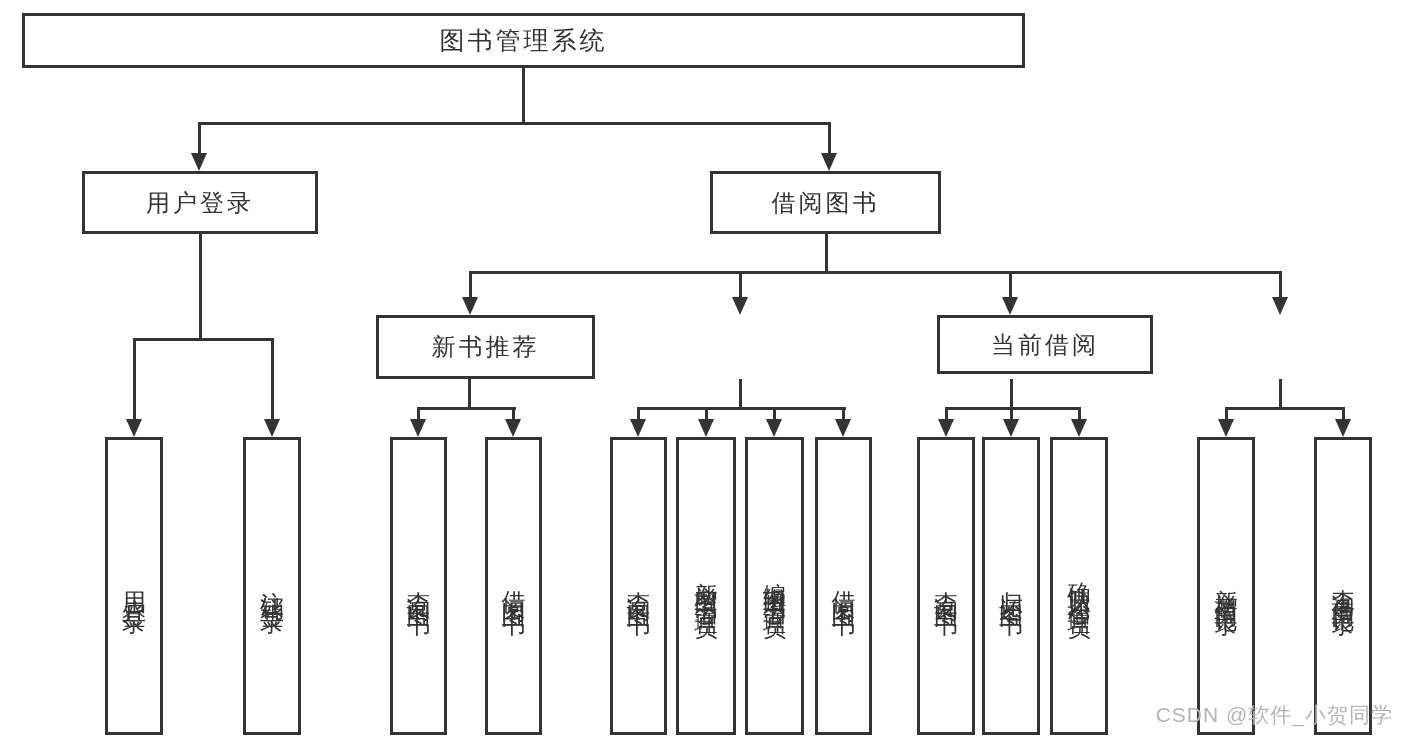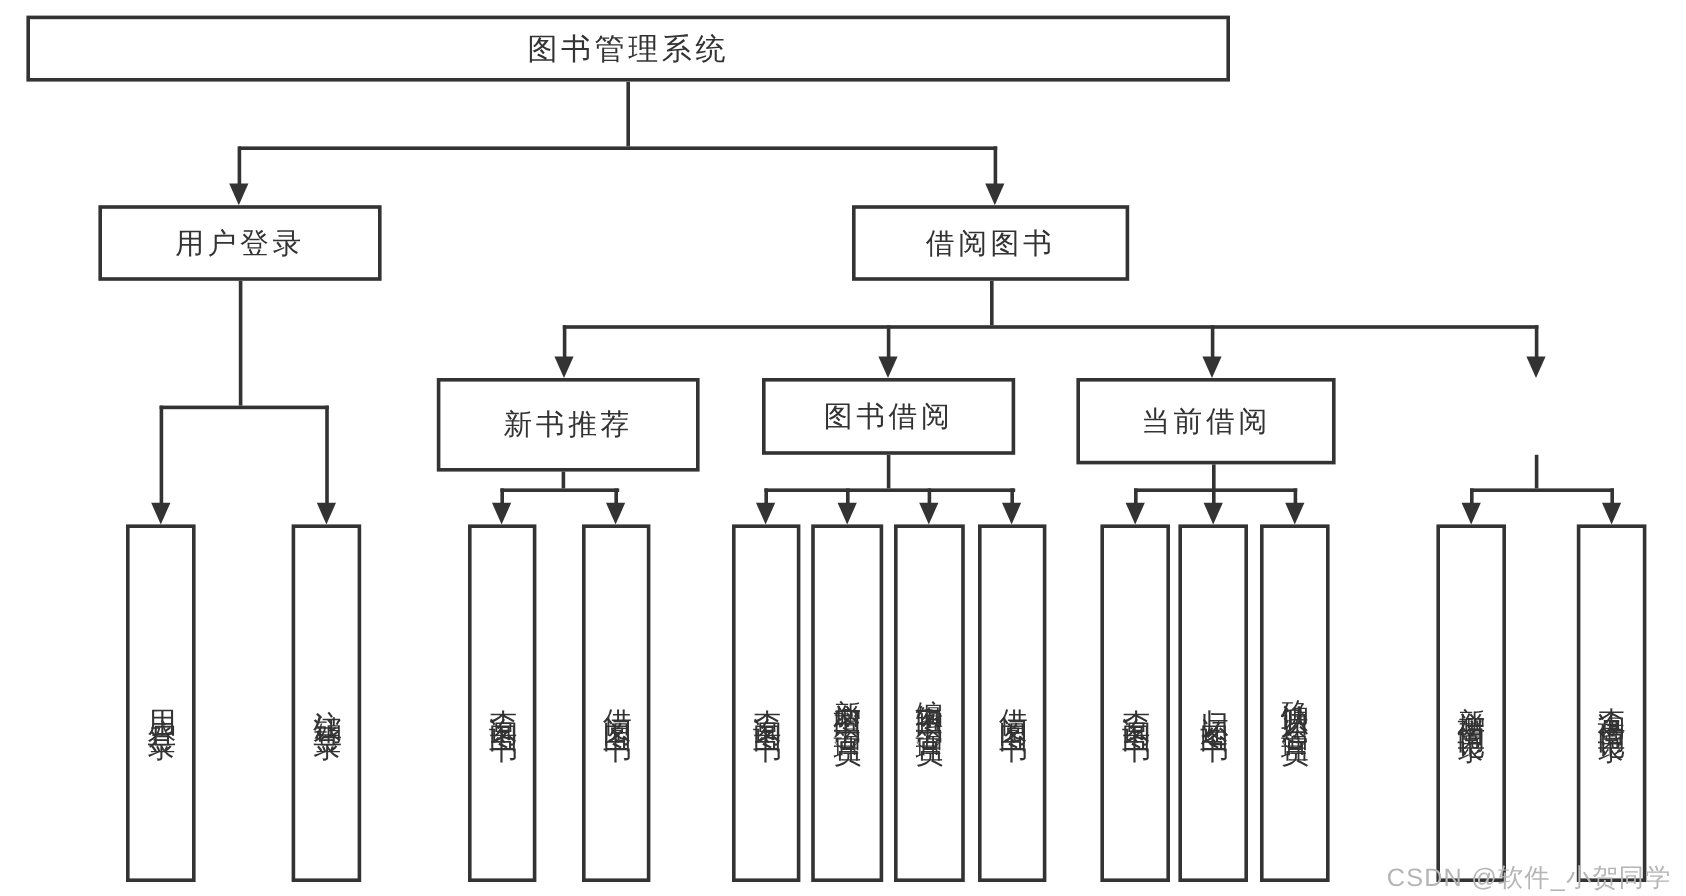--- a/index.html
+++ b/index.html
@@ -35,21 +35,21 @@
   .hl{height:3px;}
   
   .ar{
     position:absolute;width:0;height:0;
     border-left:8px solid transparent;
     border-right:8px solid transparent;
     border-top:18px solid #333333;
   }
   .watermark{
     position:absolute;
-    right:12px;bottom:2px;
+    right:12px;bottom:18px;
     font-size:21px;
     color:#b5b5b5;
     letter-spacing:1px;
     white-space:nowrap;
     margin-left:36px;
   }
 </style>
 </head>
 <body>
 
@@ -117,27 +117,24 @@
     <span>图书管理系统</span>
   </div>
 
   <div class="box hbox" style="left:82px;top:171px;width:236px;height:63px;">
     <span>用户登录</span>
   </div>
   <div class="box hbox" style="left:710px;top:171px;width:231px;height:63px;">
     <span>借阅图书</span>
   </div>
 
-  <div class="box hbox" style="left:364px;top:315px;width:219px;height:78px;">
+  <div class="box hbox" style="left:376px;top:315px;width:219px;height:64px;">
     <span>新书推荐</span>
   </div>
-  <div class="box hbox" style="left:635px;top:315px;width:211px;height:64px;">
-    <span>图书借阅</span>
-  </div>
-  <div class="box hbox" style="left:897px;top:315px;width:216px;height:72px;">
+  <div class="box hbox" style="left:937px;top:315px;width:216px;height:59px;">
     <span>当前借阅</span>
   </div>
 
   <div class="box vbox" style="left:105px;top:437px;width:58px;height:298px;">
     <span>用户登录</span>
   </div>
   <div class="box vbox" style="left:243px;top:437px;width:58px;height:298px;">
     <span>注销登录</span>
   </div>
 

